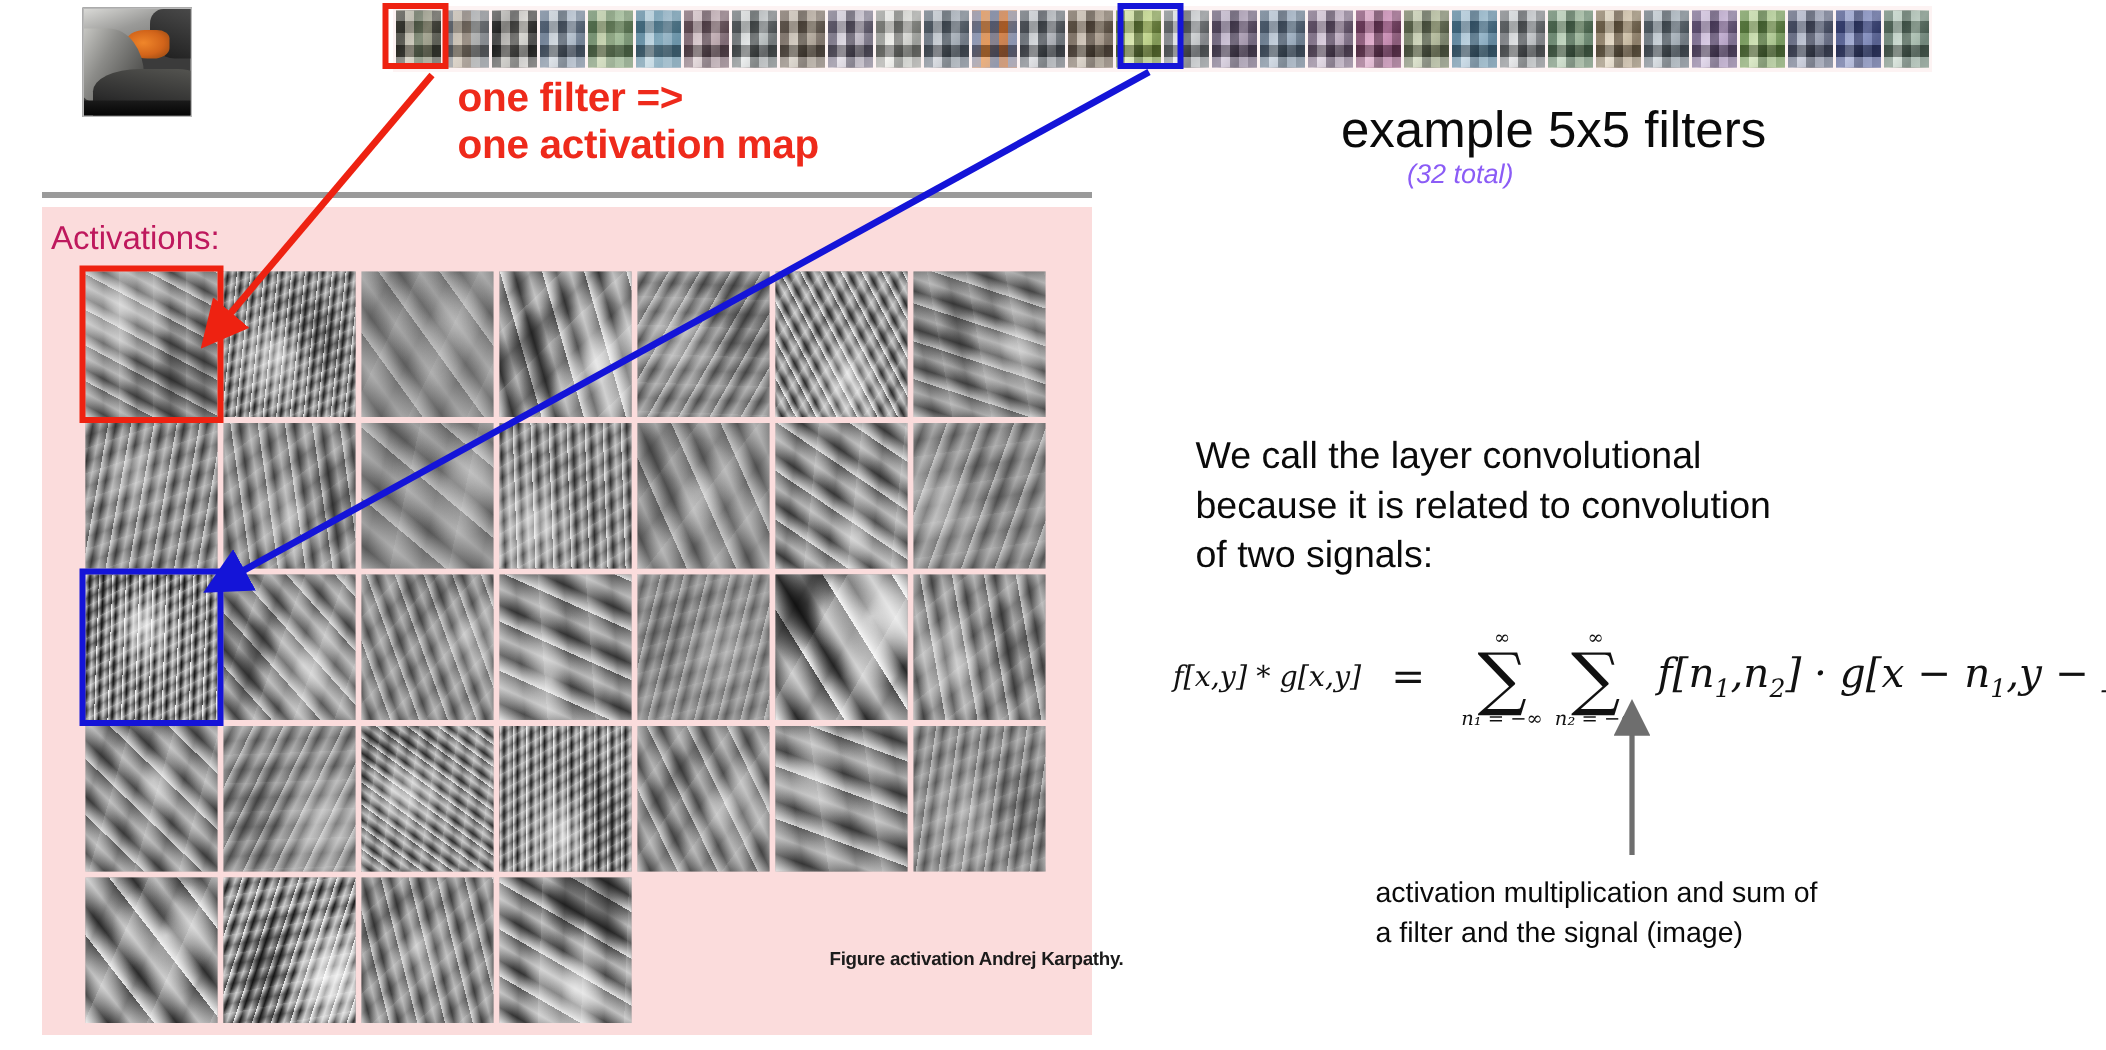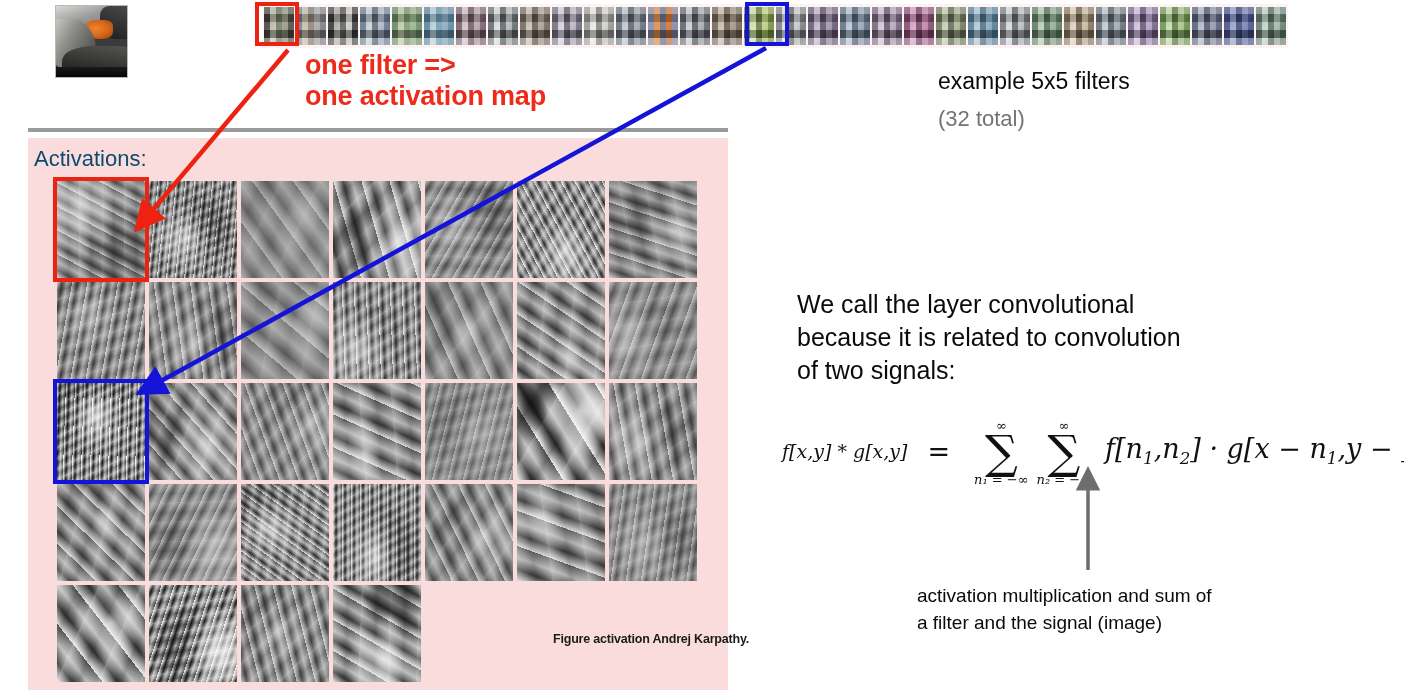--- a/index.html
+++ b/index.html
@@ -37,43 +37,43 @@
     image-rendering:pixelated;}
   .fbox{position:absolute;border-style:solid;box-sizing:border-box;}
   #filter-box-red{left:255px;top:2px;width:44px;height:44px;border:4px solid #ee2211;}
   #filter-box-blue{left:745px;top:2px;width:44px;height:44px;border:4px solid #1414d8;}
 
   
   #red-text{left:305px;top:50px;color:#ee2a1b;font-size:27px;line-height:31px;
     font-weight:bold;letter-spacing:-0.2px;white-space:pre;}
 
   
-  #title-main{left:938px;top:68px;font-size:23px;color:#0a0a0a;white-space:nowrap;}
-  #title-sub{left:938px;top:106px;font-size:22px;color:#737373;white-space:nowrap;}
+  #title-main{left:894px;top:68px;font-size:34px;color:#0a0a0a;white-space:nowrap;}
+  #title-sub{left:938px;top:106px;font-size:18px;color:#8b5cf6;white-space:nowrap;font-style:italic;}
   #para{left:797px;top:288px;font-size:25px;line-height:33px;color:#0a0a0a;white-space:pre;}
   #caption2{left:917px;top:582px;font-size:19px;line-height:27px;color:#0a0a0a;white-space:pre;}
 
   
   #formula{left:782px;top:418px;font-family:"DejaVu Serif",serif;color:#111;
     white-space:nowrap;display:flex;align-items:center;}
   #formula .it{font-style:italic;}
   #formula .lhs{font-size:19px;}
   #formula .eq{font-size:27px;margin:0 20px;}
   .sum{display:inline-flex;flex-direction:column;align-items:center;margin:0 4px;
     position:relative;top:2px;}
   .sum .lim-top{font-size:13px;line-height:11px;}
   .sum .sig{font-size:46px;line-height:42px;font-family:"DejaVu Serif",serif;}
   .sum .lim-bot{font-size:13px;line-height:13px;font-style:italic;white-space:nowrap;text-align:center;}
   #formula .rhs{font-size:27px;margin-left:10px;}
   sub{font-size:0.62em;}
 
   
   #divider{left:28px;top:128px;width:700px;height:4px;background:#9a9a9a;}
   #act-panel{left:28px;top:138px;width:700px;height:552px;background:#fbdcdc;}
-  #act-label{left:34px;top:146px;font-size:22px;color:#0c4a6e;}
+  #act-label{left:34px;top:146px;font-size:22px;color:#be185d;}
   #act-grid{left:57px;top:181px;width:652px;display:flex;flex-wrap:wrap;gap:4px;}
   .act-tile{width:88px;height:97px;flex:0 0 auto;position:relative;overflow:hidden;
     background:#8d8d8d;image-rendering:pixelated;}
   #act-box-red{left:53px;top:177px;width:96px;height:105px;border:4px solid #ee2211;box-sizing:border-box;}
   #act-box-blue{left:53px;top:379px;width:96px;height:105px;border:4px solid #1414d8;box-sizing:border-box;}
   #fig-copy{left:553px;top:632px;font-size:12.5px;color:#1b1b1b;font-family:"Liberation Sans",sans-serif;
     font-weight:bold;letter-spacing:-0.2px;}
 
   svg.overlay{position:absolute;left:0;top:0;width:1404px;height:700px;pointer-events:none;}
 </style>

